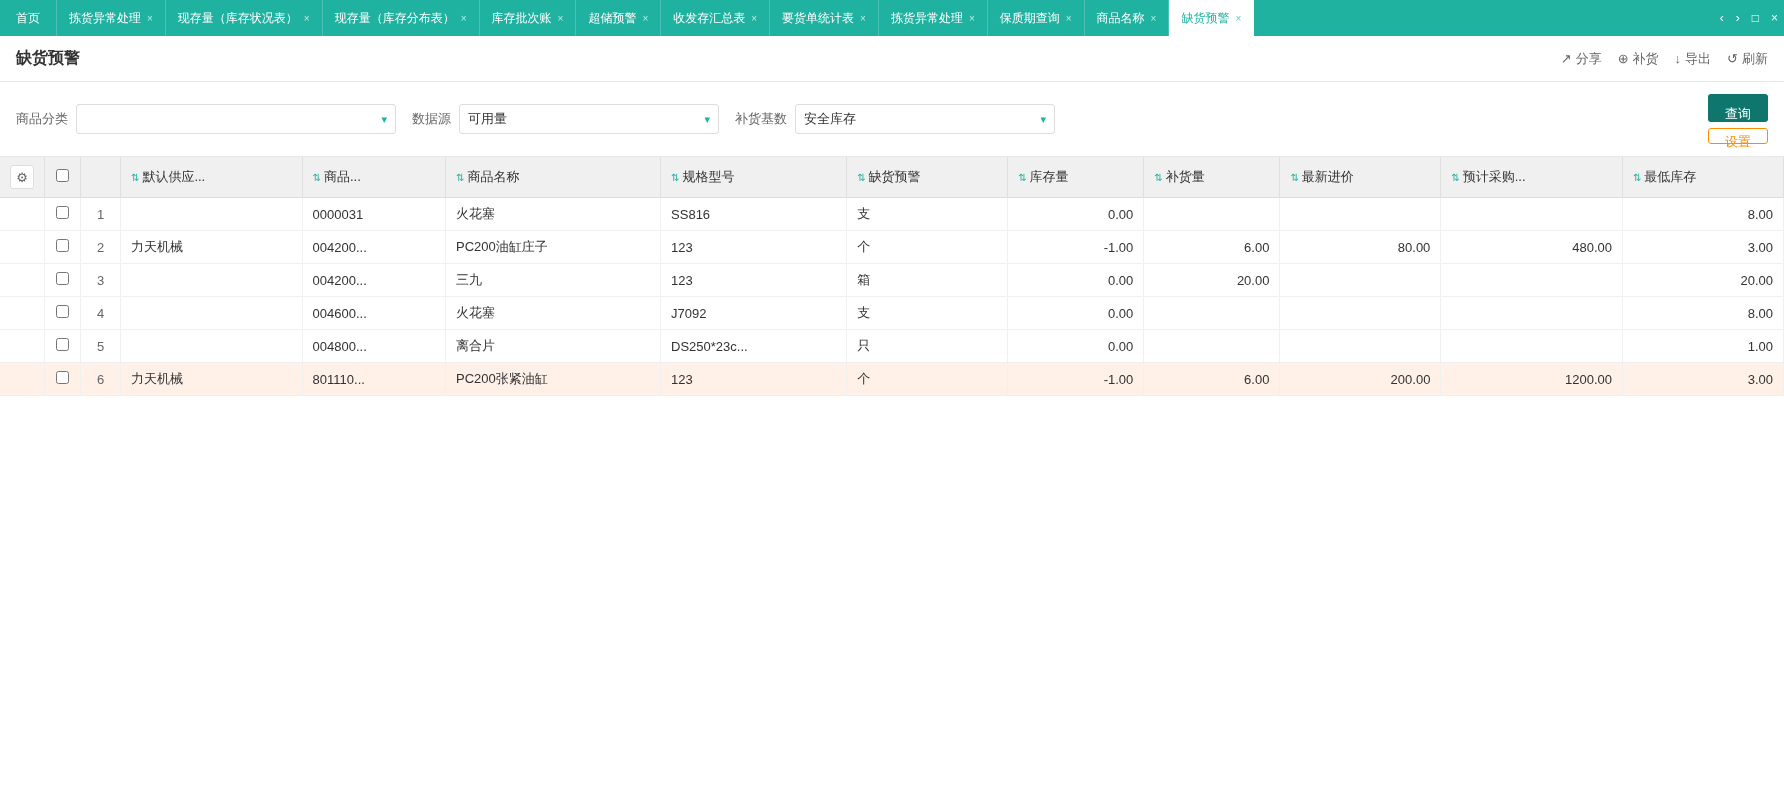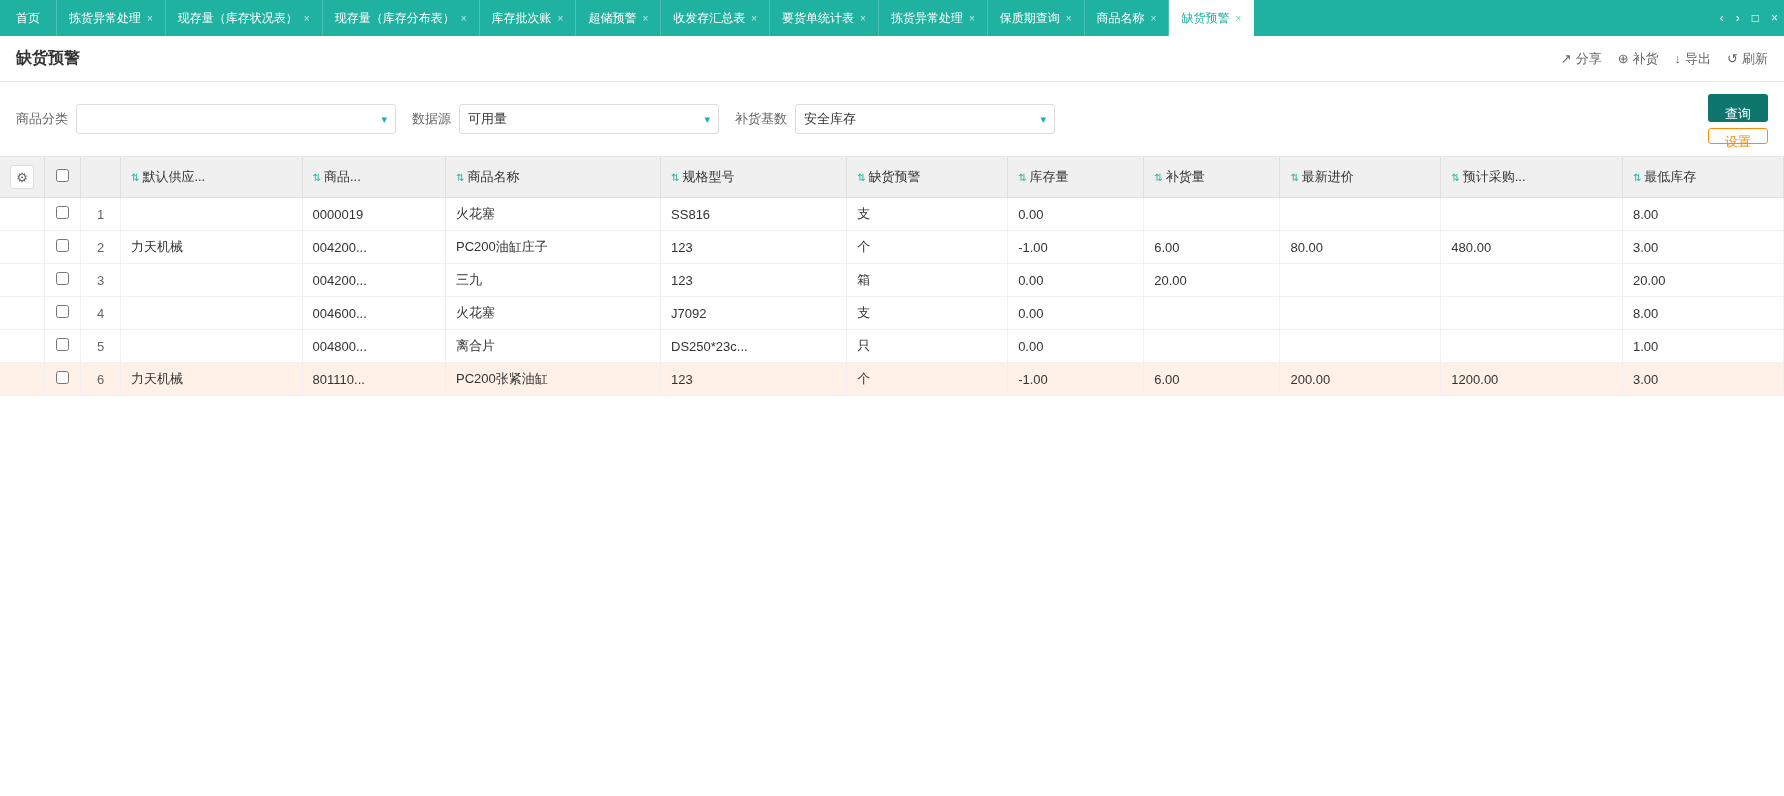--- a/index.html
+++ b/index.html
@@ -180,21 +180,21 @@
     thead th .sort-icon { color: #20b2a0; font-size: 10px; }
     tbody tr {
       border-bottom: 1px solid #f0f0f0;
     }
     tbody tr.highlighted { background: #fff0e8; }
     tbody td {
       padding: 7px 10px;
       border-right: 1px solid #f0f0f0;
       color: #333;
     }
-    tbody td.num { text-align: left; margin-left: 23px; }
+    tbody td.num { text-align: right; margin-left: 23px; }
     .row-num { color: #666; text-align: center; }
     .gear-cell {
       text-align: center;
       width: 40px;
     }
     .checkbox-cell {
       text-align: center;
       width: 36px;
     }
     input[type="checkbox"] { cursor: pointer; }
@@ -400,21 +400,21 @@
       </thead>
       <tbody id="table-body">
 
       <tr>
     <td class="gear-cell"></td>
     <td class="checkbox-cell">
       <input type="checkbox" style="">
     </td>
     <td class="row-num">1</td>
     <td></td>
-    <td>0000019</td>
+    <td>0000031</td>
     <td>火花塞</td>
     <td>SS816</td>
     <td>支</td>
     <td class="num">0.00</td>
     <td class="num"></td>
     <td class="num"></td>
     <td class="num"></td>
     <td class="num">8.00</td>
   </tr>
           <tr>

